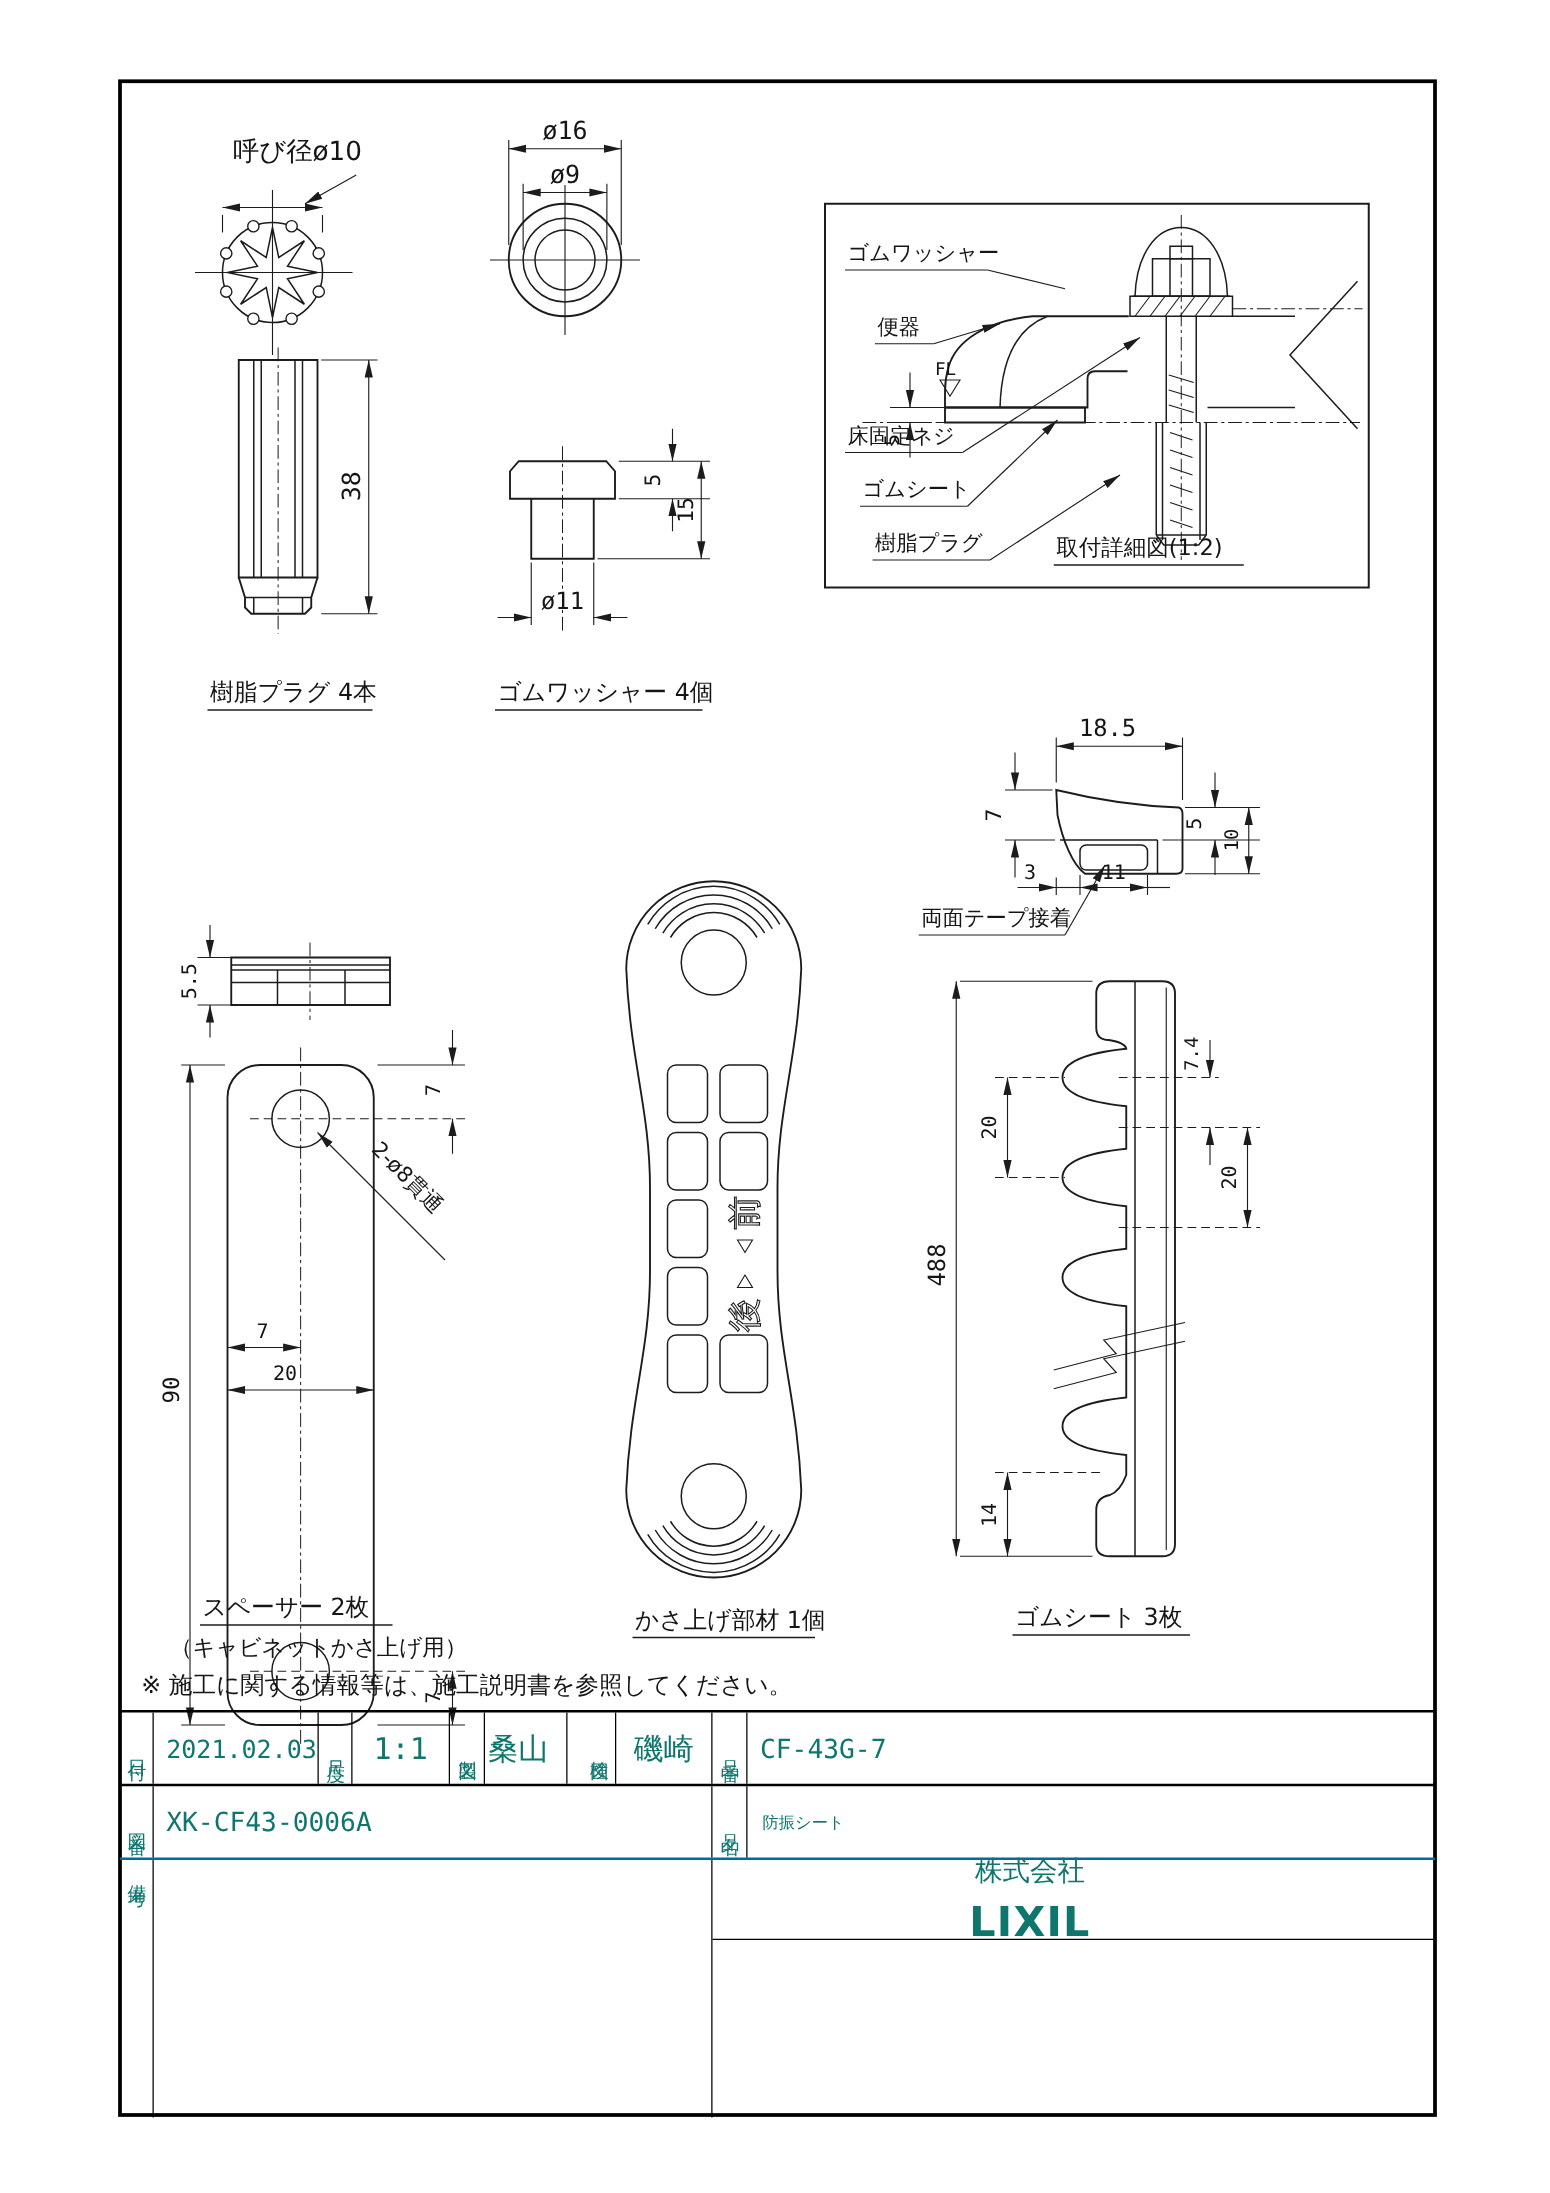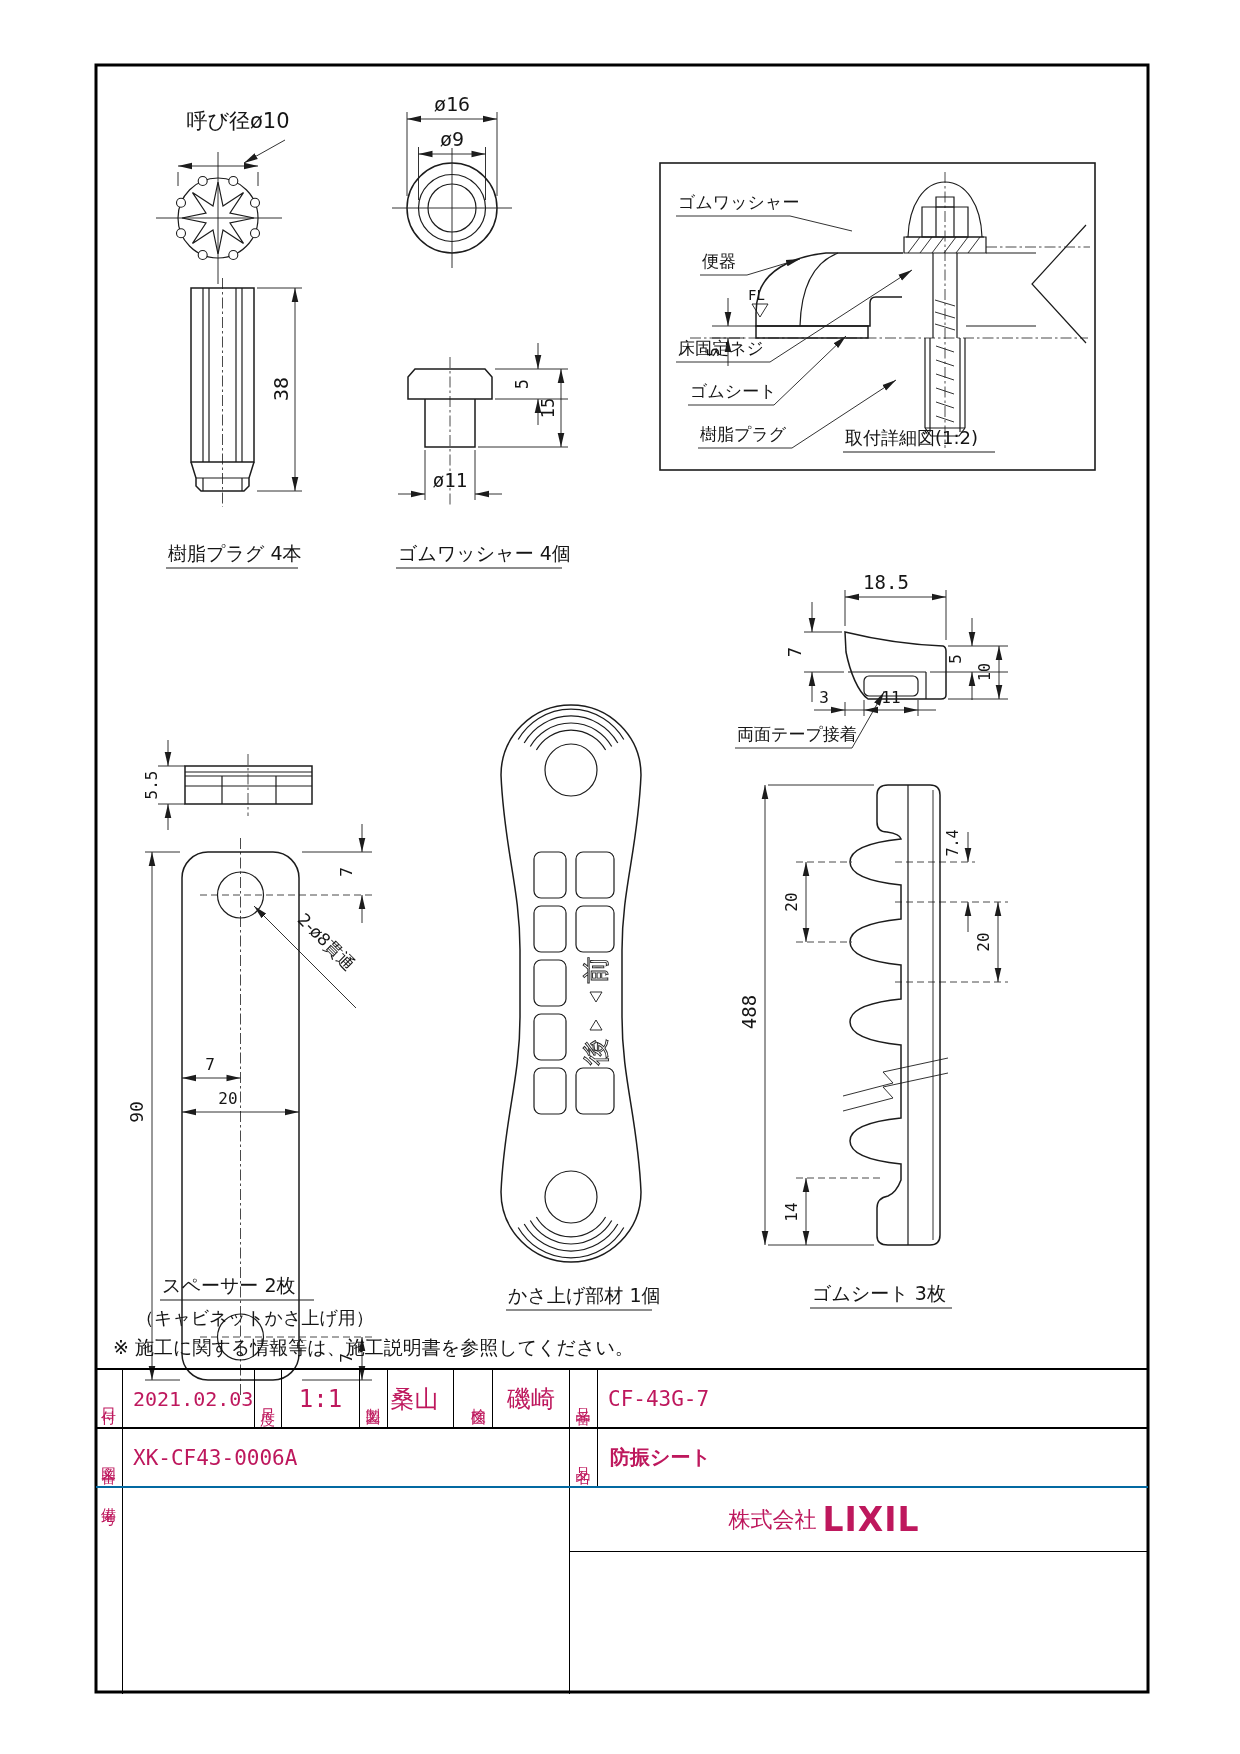--- a/index.html
+++ b/index.html
@@ -1,38 +1,38 @@
 <!DOCTYPE html>
 <html><head>
 <meta charset="utf-8">
 <style>
   html,body{margin:0;padding:0;background:#fff;}
   #page{position:relative;width:1240px;height:1754px;background:#fff;
-        font-family:"Liberation Sans","DejaVu Sans",sans-serif;color:#be185d;overflow:hidden;}
+        font-family:"Liberation Sans","DejaVu Sans",sans-serif;color:#0f766e;overflow:hidden;}
   svg text{fill:#151515;}
   .dt{font-family:"DejaVu Sans Mono","Liberation Mono",monospace;}
   .jt{font-family:"DejaVu Sans","Liberation Sans",sans-serif;}
   .ol{fill:none;stroke:#1c1c1c;stroke-width:1.5;}
   .ol2{fill:none;stroke:#1c1c1c;stroke-width:1.2;}
   .tn{fill:none;stroke:#1c1c1c;stroke-width:0.9;}
   .cl{fill:none;stroke:#1c1c1c;stroke-width:0.8;stroke-dasharray:11 3 2.5 3;}
   .dash{fill:none;stroke:#1c1c1c;stroke-width:0.8;stroke-dasharray:7 4;}
   .wfill{fill:#fff;stroke:#1c1c1c;stroke-width:1.1;}
   .glyph-outline{fill:none;stroke:#1c1c1c;stroke-width:0.9;}
   
   .tb{position:absolute;left:96px;top:1368px;width:1052px;height:324px;border-top:2.5px solid #000;box-sizing:border-box;}
   .tbrow{position:absolute;left:0;width:1052px;box-sizing:border-box;text-align:center;}
   .cell{position:absolute;top:0;bottom:0;box-sizing:border-box;border-right:1.5px solid #000;
         display:flex;align-items:center;}
   .vlab{justify-content:center;}
   .vlab span{writing-mode:vertical-rl;text-orientation:upright;font-size:15px;letter-spacing:3px;line-height:1;}
   .val{font-family:"DejaVu Sans Mono","Liberation Mono",monospace;font-size:20px;padding-left:10px;}
   .cen{justify-content:center;font-size:24px;padding-left:0;}
   .nb{border-right:none;}
-  .lixil{justify-content:center;padding-right:70px;gap:6px;}
+  .lixil{justify-content:center;padding-right:70px;gap:6px;flex-direction:column;}
   .lixil .kk{font-size:22px;}
   .lixil .lx{font-size:33px;font-weight:bold;letter-spacing:1px;font-family:"DejaVu Sans","Liberation Sans",sans-serif;}
 </style>
 </head>
 <body>
 
 <div id="page">
 
 <svg width="1240" height="1754" viewBox="0 0 1240 1754">
   <defs>
@@ -368,21 +368,21 @@
   <div class="tbrow" style="top:59px;height:59px;border-bottom:2px solid #0369a1;">
     <div class="cell vlab" style="left:0;width:27px;">
           <span>図番</span>
         </div>
     <div class="cell val" style="left:27px;width:447px;font-size:21px;">
           <span>XK-CF43-0006A</span>
         </div>
     <div class="cell vlab" style="left:474px;width:28px;">
           <span>品名</span>
         </div>
-    <div class="cell nb" style="left:502px;width:550px;font-size:20px;padding-left:12px;font-weight:bold;">
+    <div class="cell nb" style="left:502px;width:550px;font-size:13px;padding-left:12px;">
           <span>防振シート</span>
         </div>
   </div>
   <div class="tbrow" style="top:118px;height:206px;">
     <div class="cell vlab" style="left:0;width:27px;align-items:flex-start;padding-top:8px;">
           <span>備考</span>
         </div>
     <div class="cell" style="left:27px;width:447px;"></div>
     <div class="cell nb lixil" style="left:474px;width:578px;height:64px;bottom:auto;border-bottom:1.8px solid #000;">
       <span class="kk">株式会社</span>

